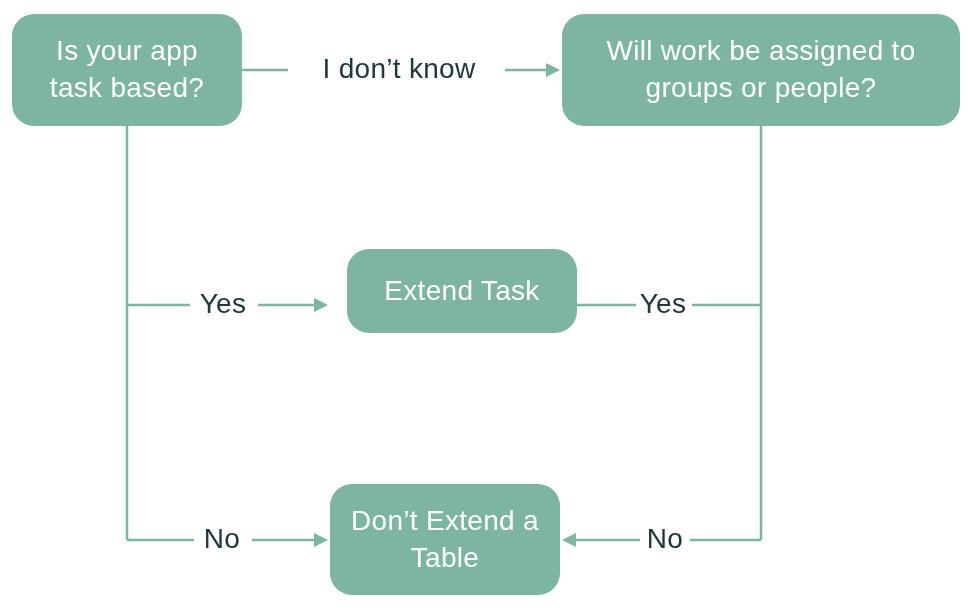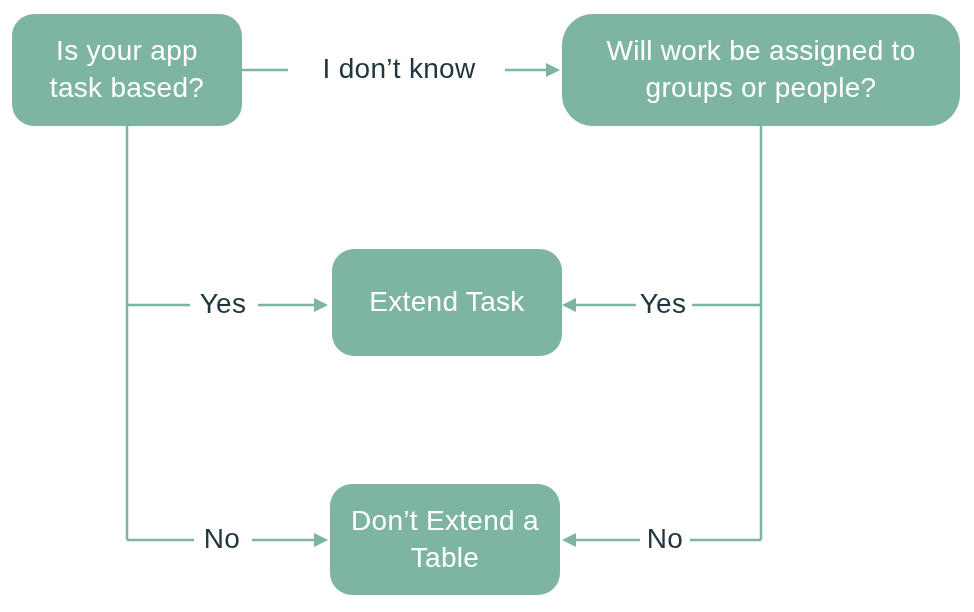--- a/index.html
+++ b/index.html
@@ -16,22 +16,22 @@
     position: absolute;
     border-radius: 22px;
     display: flex; align-items: center; justify-content: center;
     text-align: center;
     font-size: 28px;
     line-height: 1.32;
     letter-spacing: 0.3px;
     padding: 20px 14px;
   }
   .node-task-based   { left: 12px;  top: 14px;  width: 230px; height: 112px; }
-  .node-work-assigned{ left: 562px; top: 14px;  width: 398px; height: 112px; border-radius: 31px; }
-  .node-extend-task  { left: 332px; top: 249px; width: 230px; height: 107px; }
+  .node-work-assigned{ left: 562px; top: 14px;  width: 398px; height: 112px; }
+  .node-extend-task  { left: 347px; top: 249px; width: 230px; height: 84px; }
   .node-dont-extend  { left: 330px; top: 484px; width: 230px; height: 111px; }
   .edge-label {
     position: absolute;
     transform: translate(-50%, -50%);
     font-size: 28px;
     letter-spacing: 0.3px;
     white-space: nowrap;
   }
   .label-i-dont-know { left: 385px; top: 69px; }
   .label-yes-left    { left: 223px; top: 304px; }

